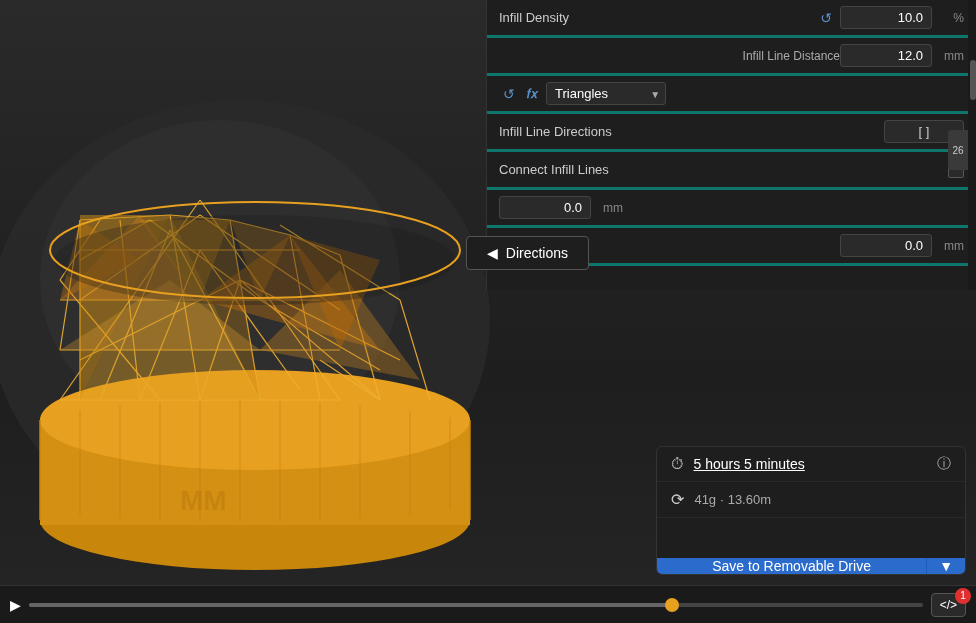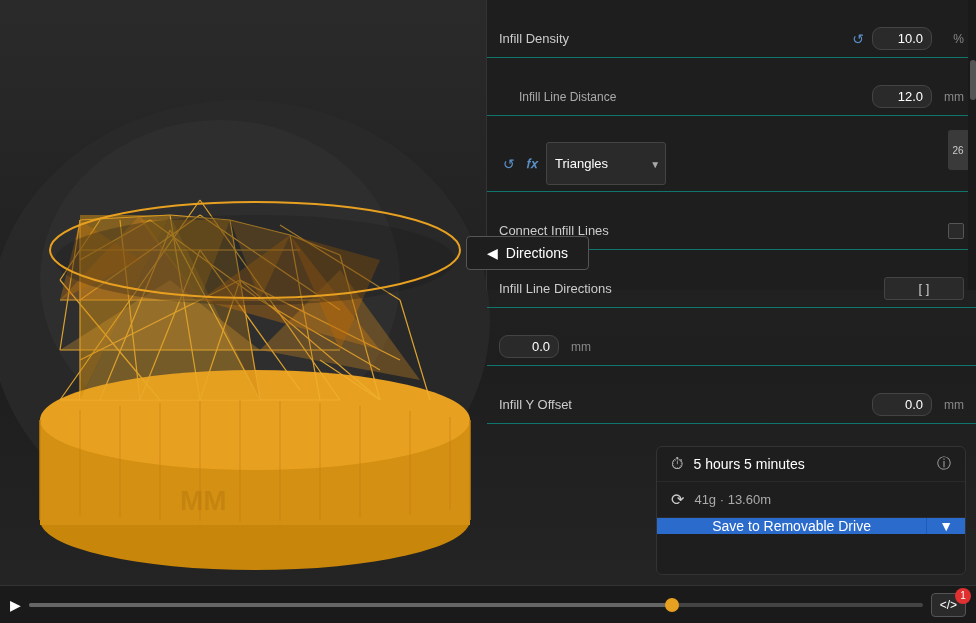--- a/index.html
+++ b/index.html
@@ -103,36 +103,36 @@
       right: 0;
       width: 490px;
       background: #1e1e1e;
       border-left: 1px solid #333;
       height: 290px;
     }
 
     .settings-row {
       display: flex;
       align-items: center;
-      border-bottom: 1px solid #0f766e;
+      border-bottom: 3px solid #0f766e;
       padding: 6px 12px;
       min-height: 38px;
-      margin-top: 20px;
     }
 
     .setting-label {
       flex: 1;
       color: #ccc;
       font-size: 13px;
     }
 
     .setting-label.sub {
       padding-left: 20px;
       color: #aaa;
       font-size: 12px;
+      text-align: right;
     }
 
     .setting-controls {
       display: flex;
       align-items: center;
       gap: 4px;
     }
 
     .reset-btn {
       background: none;
@@ -151,38 +151,38 @@
       font-size: 13px;
       padding: 2px 4px;
       font-weight: bold;
     }
 
     .value-input {
       background: #2a2a2a;
       border: 1px solid #444;
       color: #fff;
       padding: 3px 8px;
-      border-radius: 9px;
-      width: 60px;
+      border-radius: 3px;
+      width: 92px;
       font-size: 13px;
       text-align: right;
     }
 
     .unit-label {
       color: #888;
       font-size: 12px;
       min-width: 28px;
       text-align: right;
     }
 
     .dropdown-select {
       background: #2a2a2a;
       border: 1px solid #444;
       color: #fff;
-      padding: 13px 8px;
+      padding: 3px 8px;
       border-radius: 3px;
       font-size: 13px;
       appearance: none;
       -webkit-appearance: none;
       padding-right: 24px;
       position: relative;
       cursor: pointer;
       min-width: 120px;
     }
 
@@ -302,38 +302,39 @@
     .info-icon {
       color: #ccc;
       font-size: 16px;
     }
 
     .info-text {
       flex: 1;
       color: #fff;
       font-size: 14px;
       font-weight: 500;
+      text-decoration: underline;
     }
 
     .info-detail {
       color: #aaa;
       font-size: 13px;
     }
 
     .info-btn {
       background: none;
       border: none;
       color: #aaa;
       cursor: pointer;
       font-size: 14px;
     }
 
     .save-row {
       display: flex;
-      align-items: flex-start;
+      align-items: flex-end;
       height: 56px;
     }
 
     .save-btn-main {
       flex: 1;
       background: #2a6bcc;
       border: none;
       color: #fff;
       font-size: 14px;
       cursor: pointer;
@@ -483,30 +484,30 @@
           <option>Tri Hexagon</option>
           <option>Cubic</option>
           <option>Gyroid</option>
         </select>
         <span class="dropdown-arrow">▼</span>
       </div>
     </div>
   </div>
 
   <div class="settings-row">
+    <span class="setting-label">Infill Line Directions</span>
+    <div class="setting-controls">
+      <span class="text-value">[ ]</span>
+    </div>
+  </div>
+
+  <div class="settings-row">
     <span class="setting-label">Connect Infill Lines</span>
     <div class="setting-controls">
       <input type="checkbox" class="checkbox-input" style="">
-    </div>
-  </div>
-
-  <div class="settings-row">
-    <span class="setting-label">Infill Line Directions</span>
-    <div class="setting-controls">
-      <span class="text-value">[ ]</span>
     </div>
   </div>
 
   <div class="settings-row">
     <div class="setting-controls">
       <input class="value-input" type="text" value="0.0" style="">
       <span class="unit-label">mm</span>
     </div>
   </div>
 

